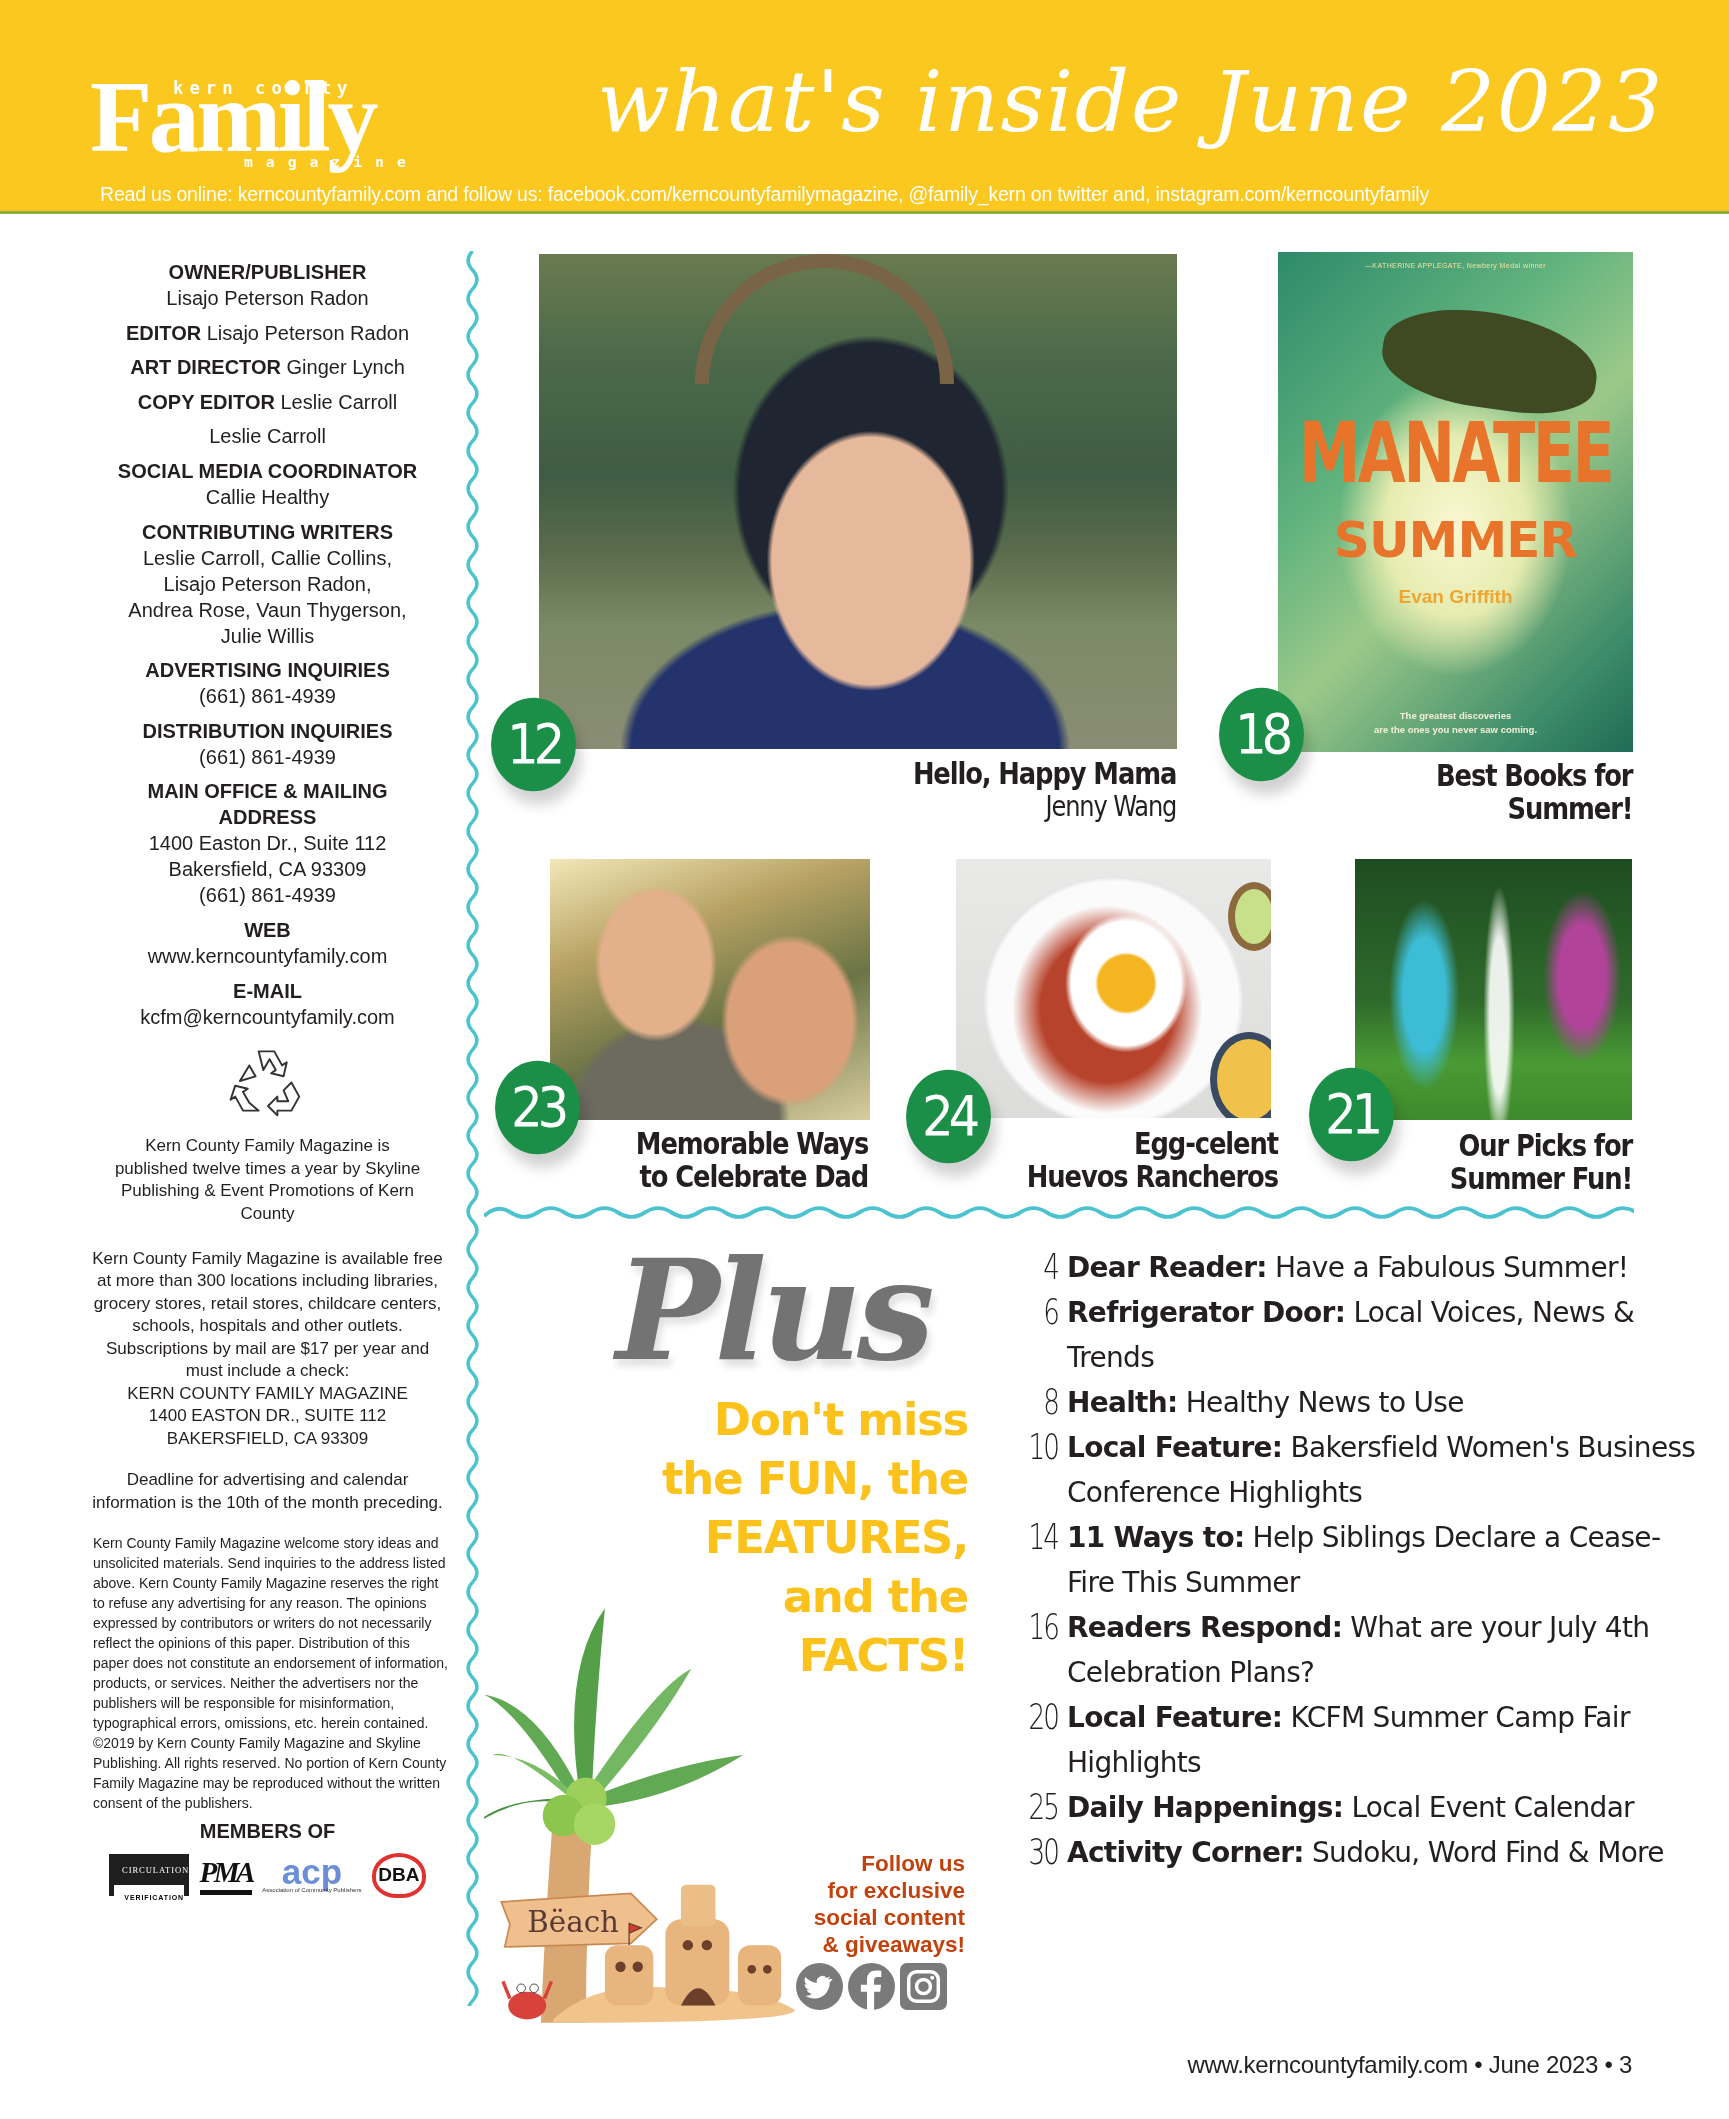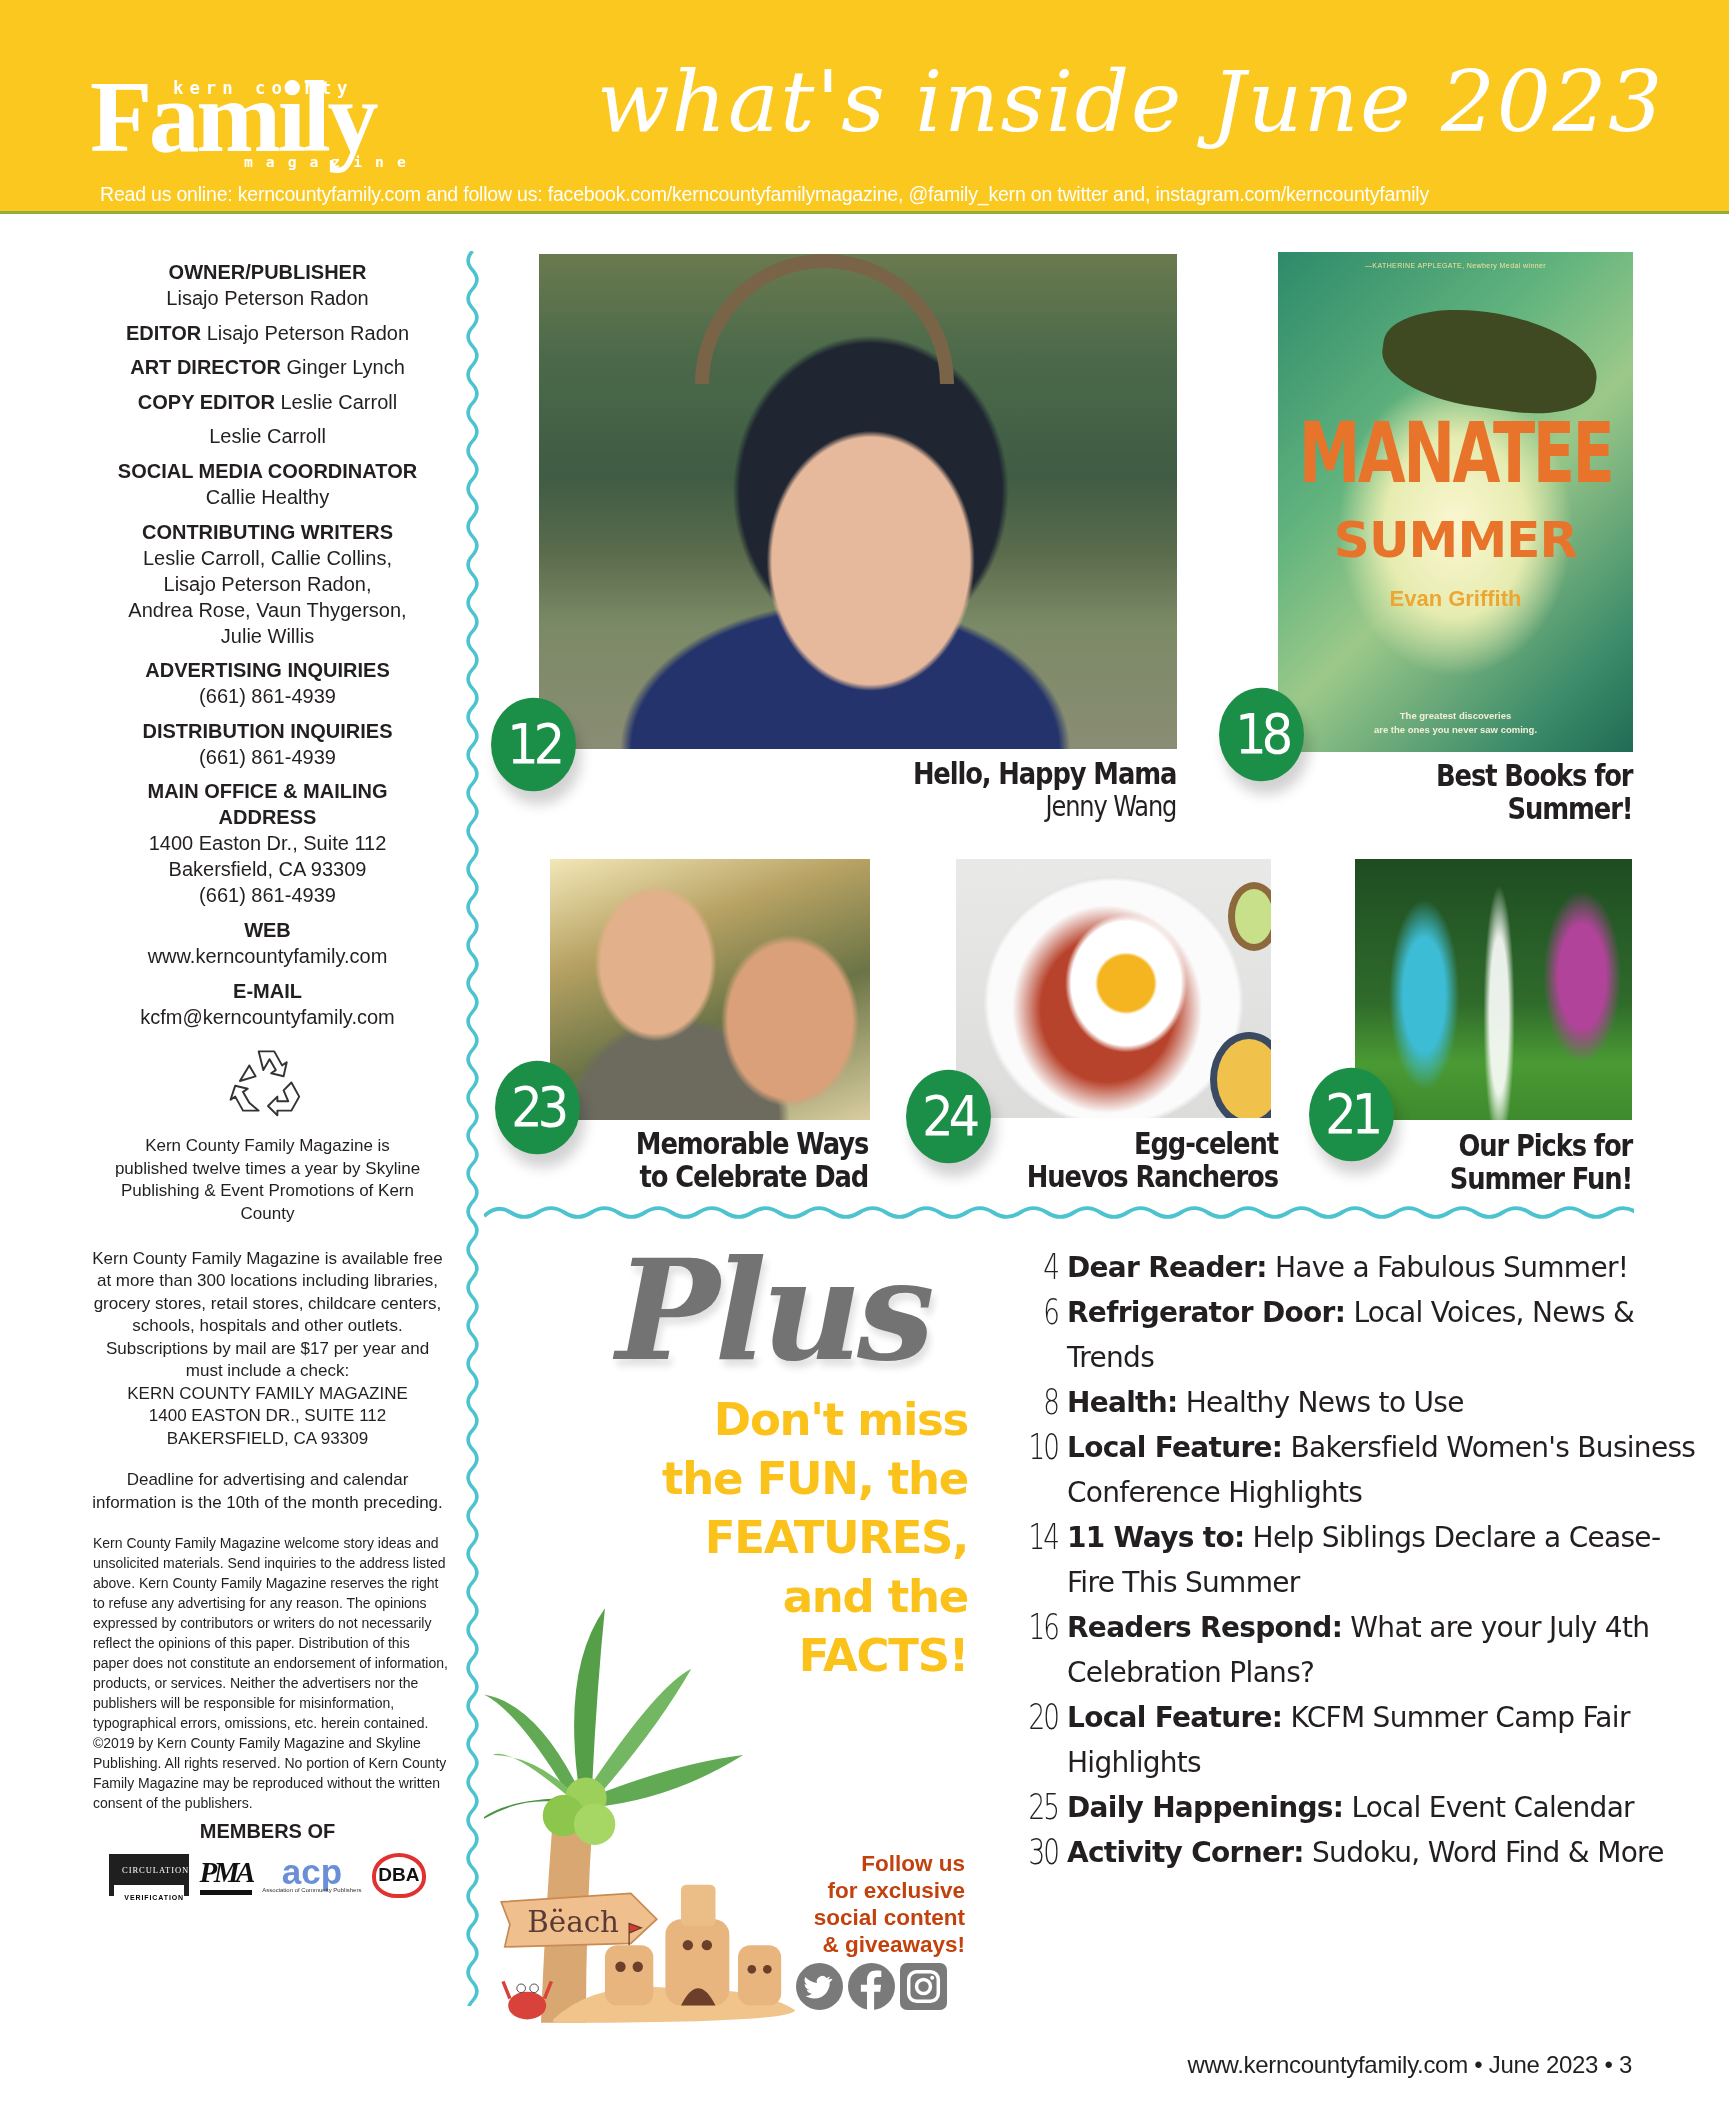--- a/index.html
+++ b/index.html
@@ -50,21 +50,21 @@
       linear-gradient(180deg, #6a7a4f 0%, #4c6a4a 20%, #3f5c44 45%, #5a6b4c 60%, #7b8a66 75%, #8a8d74 100%); }
   .ph-mama .bridge { position: absolute; left: 156px; top: 0; width: 259px; height: 130px; border: 14px solid #7a6448; border-bottom: none; border-radius: 130px 130px 0 0; }
 
   
   .ph-book { left: 1278px; top: 252px; width: 355px; height: 500px; background:
       radial-gradient(ellipse 156px 199px at 50% 55%, #fbf7d2 0%, #e6ecb0 45%, transparent 75%),
       linear-gradient(135deg, #2d8a6a 0%, #63b47e 35%, #9cc98a 55%, #3d8c6a 85%, #1f6b55 100%); }
   .ph-book .manatee { position: absolute; left: 104px; top: 61px; width: 216px; height: 95px; background: #3f4a22; border-radius: 50% 60% 40% 50%; transform: rotate(8deg); }
   .ph-book .bt1 { position: absolute; left: 0; width: 100%; top: 164px; text-align: center; font-family: "DejaVu Sans", sans-serif; font-weight: bold; font-size: 62px; color: #e8742b; letter-spacing: -2.6px; transform: scaleY(1.35); }
   .ph-book .bt2 { position: absolute; left: 0; width: 100%; top: 259px; text-align: center; font-family: "DejaVu Sans", sans-serif; font-weight: bold; font-size: 50px; color: #e8742b; letter-spacing: -0.9px; }
-  .ph-book .bt3 { position: absolute; left: 0; width: 100%; top: 334px; text-align: center; font-weight: bold; font-size: 22px; color: #eea633; }
+  .ph-book .bt3 { position: absolute; left: 0; width: 100%; top: 334px; text-align: center; font-weight: bold; font-size: 19px; color: #eea633; }
   .ph-book .quote { position: absolute; left: 0; width: 100%; top: 10.4px; text-align: center; font-size: 7px; color: #f1e2a0; letter-spacing: 0.4px; }
   .ph-book .tag { position: absolute; left: 0; width: 100%; top: 457px; text-align: center; font-weight: bold; font-size: 9.5px; line-height: 14px; color: #f4efd8; }
 
   
   .ph-dad { left: 550px; top: 859px; width: 320px; height: 261px; background:
       radial-gradient(ellipse 61px 78px at 33% 40%, #e2b08a 0 90%, transparent 100%),
       radial-gradient(ellipse 69px 86px at 75% 62%, #d9a07a 0 90%, transparent 100%),
       radial-gradient(ellipse 112px 104px at 40% 100%, #6c6b5e 0 90%, transparent 100%),
       linear-gradient(160deg, #f3e7b8 0%, #b7a263 30%, #6b7446 60%, #d8cda0 100%); }
 

